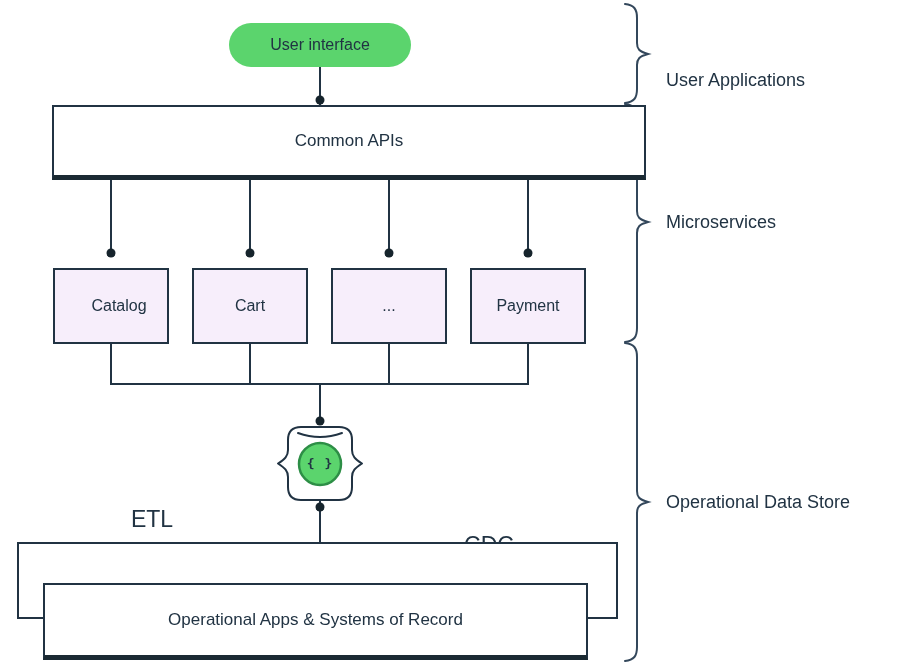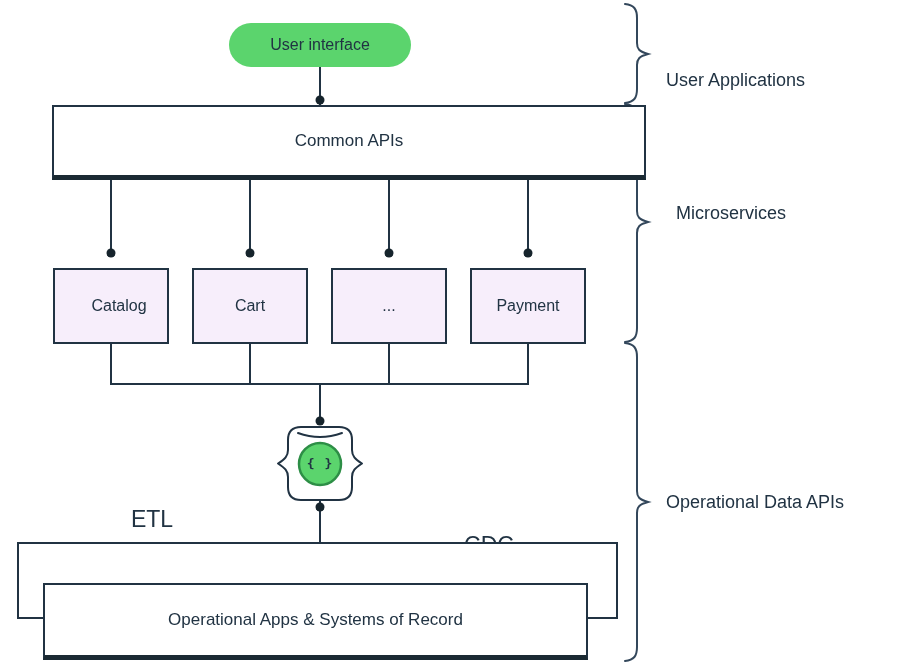--- a/index.html
+++ b/index.html
@@ -89,21 +89,21 @@
   .cdc { left: 489px; top: 545px; }
   .group-label {
     position: absolute;
     left: 666px;
     transform: translateY(-50%);
     font-size: 18px;
     color: var(--text, #213343);
     white-space: nowrap;
   }
   .gl-0 { top: 68px; margin-top: 12px; }
-  .gl-1 { top: 213px; margin-left: 10px; }
+  .gl-1 { top: 222px; }
   .gl-2 { top: 502px; }
   .icon-glyph {
     position: absolute;
     left: 320px; top: 464px;
     transform: translate(-50%, -52%);
     font-family: "DejaVu Sans Mono", monospace;
     font-size: 13px;
     font-weight: bold;
     letter-spacing: 1px;
     color: var(--text, #213343);
@@ -193,15 +193,15 @@
 
   <div class="node outer-box"></div>
   <div class="node inner-box">
     <span>Operational Apps &amp; Systems of Record</span>
   </div>
 
   <div class="icon-glyph">{ }</div>
 
   <div class="group-label gl-0">User Applications</div>
   <div class="group-label gl-1">Microservices</div>
-  <div class="group-label gl-2">Operational Data APIs</div>
+  <div class="group-label gl-2">Operational Data Store</div>
 
 </div>
 
 </body></html>

